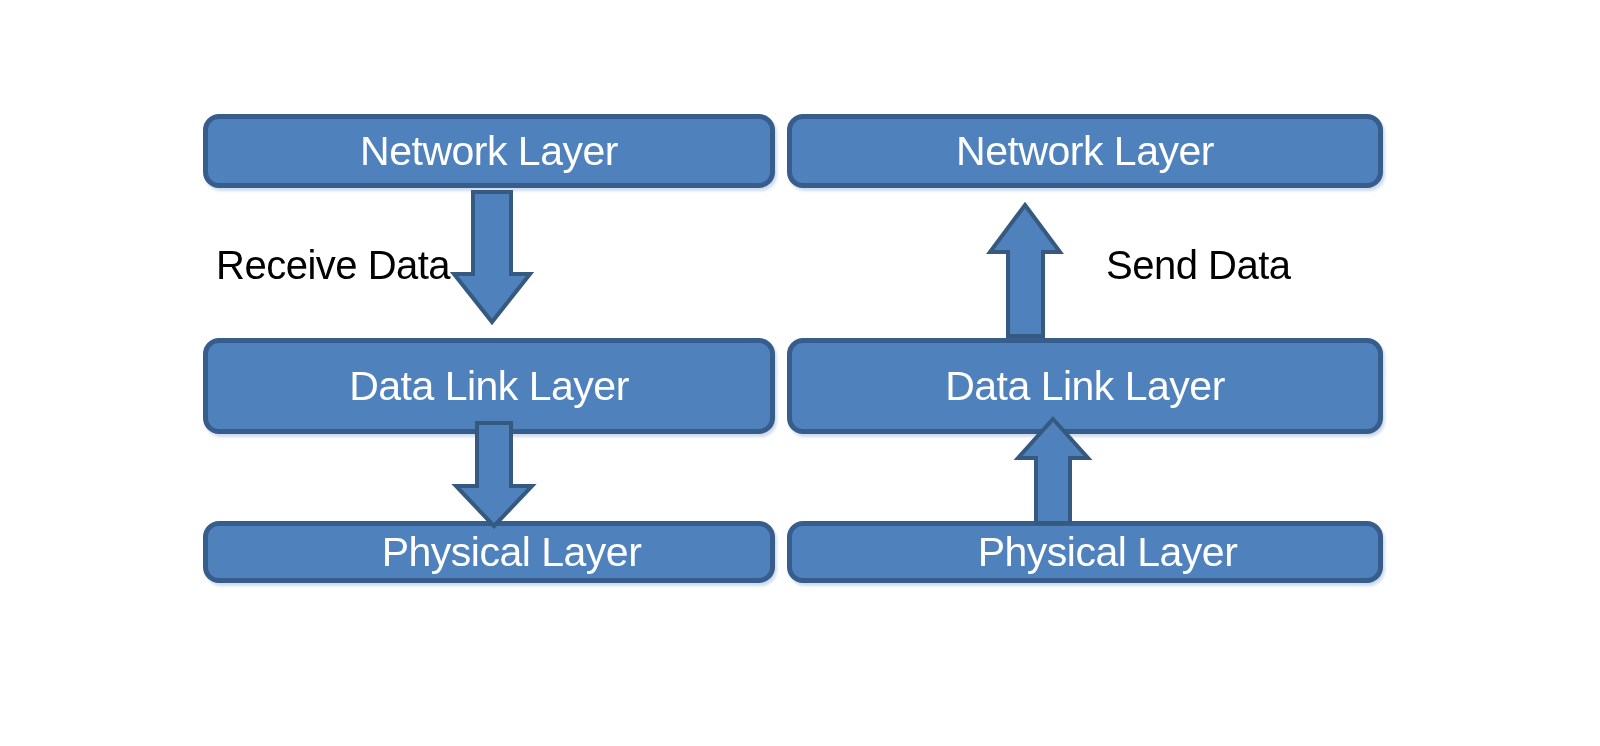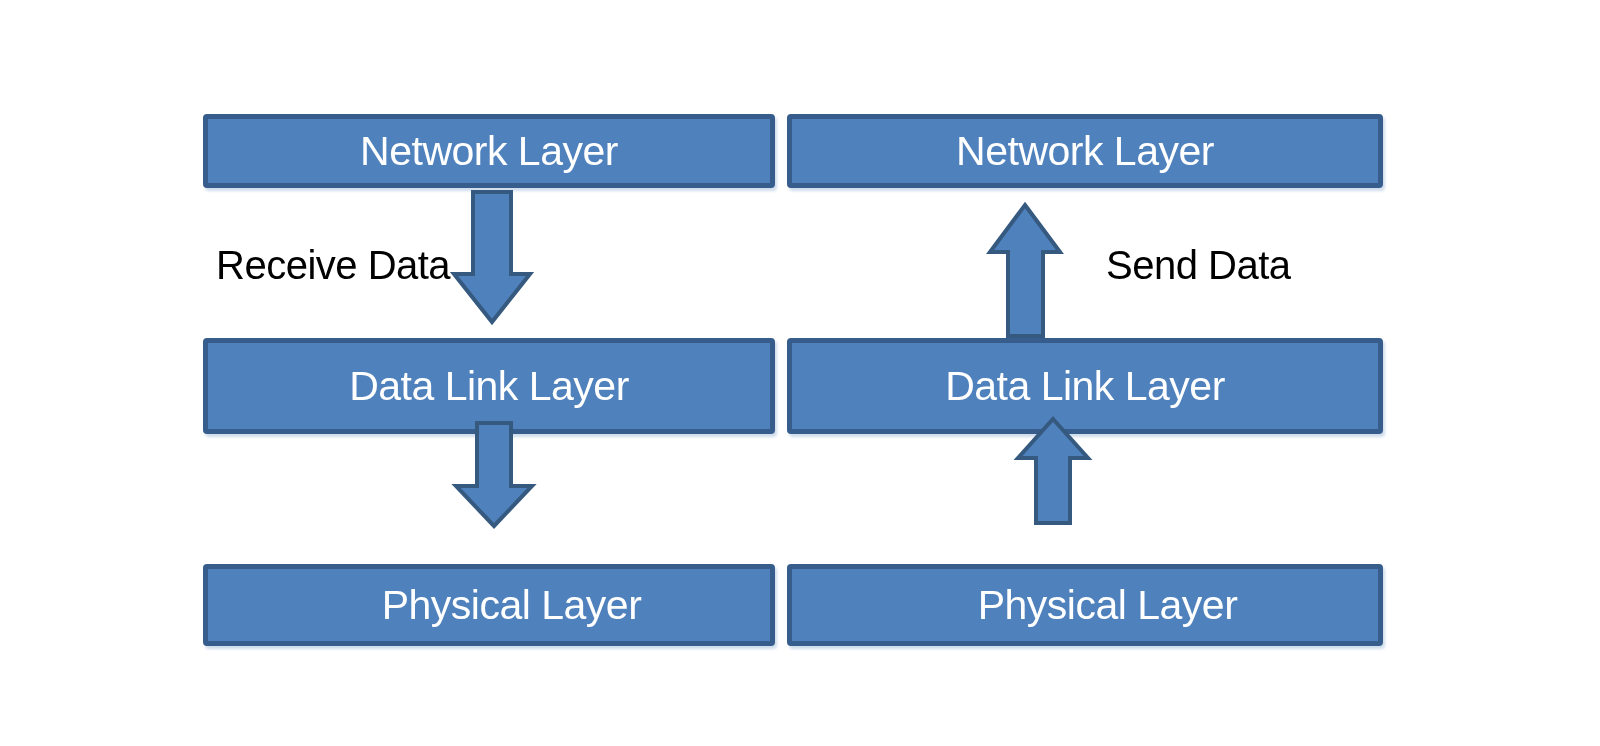--- a/index.html
+++ b/index.html
@@ -13,37 +13,37 @@
     width: 1600px;
     height: 746px;
     background: #ffffff;
     overflow: hidden;
   }
   .layer-box {
     position: absolute;
     box-sizing: border-box;
     background: #4f81bd;
     border: 5px solid #365d8c;
-    border-radius: 4px;
+    border-radius: 16px;
     box-shadow: 2px 3px 3px #cfdcec;
     display: flex;
     align-items: center;
     justify-content: center;
     color: #ffffff;
     font-size: 41px;
     letter-spacing: -0.5px;
     white-space: nowrap;
   }
   
   .col-left  { left: 203px; width: 572px; }
   
   .col-right { left: 787px; width: 596px; }
   .row-1 { top: 114px; height: 74px; }
   .row-2 { top: 338px; height: 96px; }
-  .row-3 { top: 564px; height: 82px; padding-left: 45px; }
+  .row-3 { top: 521px; height: 62px; padding-left: 45px; }
 
   .flow-label {
     position: absolute;
     color: #000000;
     font-size: 40px;
     letter-spacing: -0.5px;
     line-height: 48px;
     white-space: nowrap;
   }
   .flow-label.receive { left: 216px; top: 241px; }

